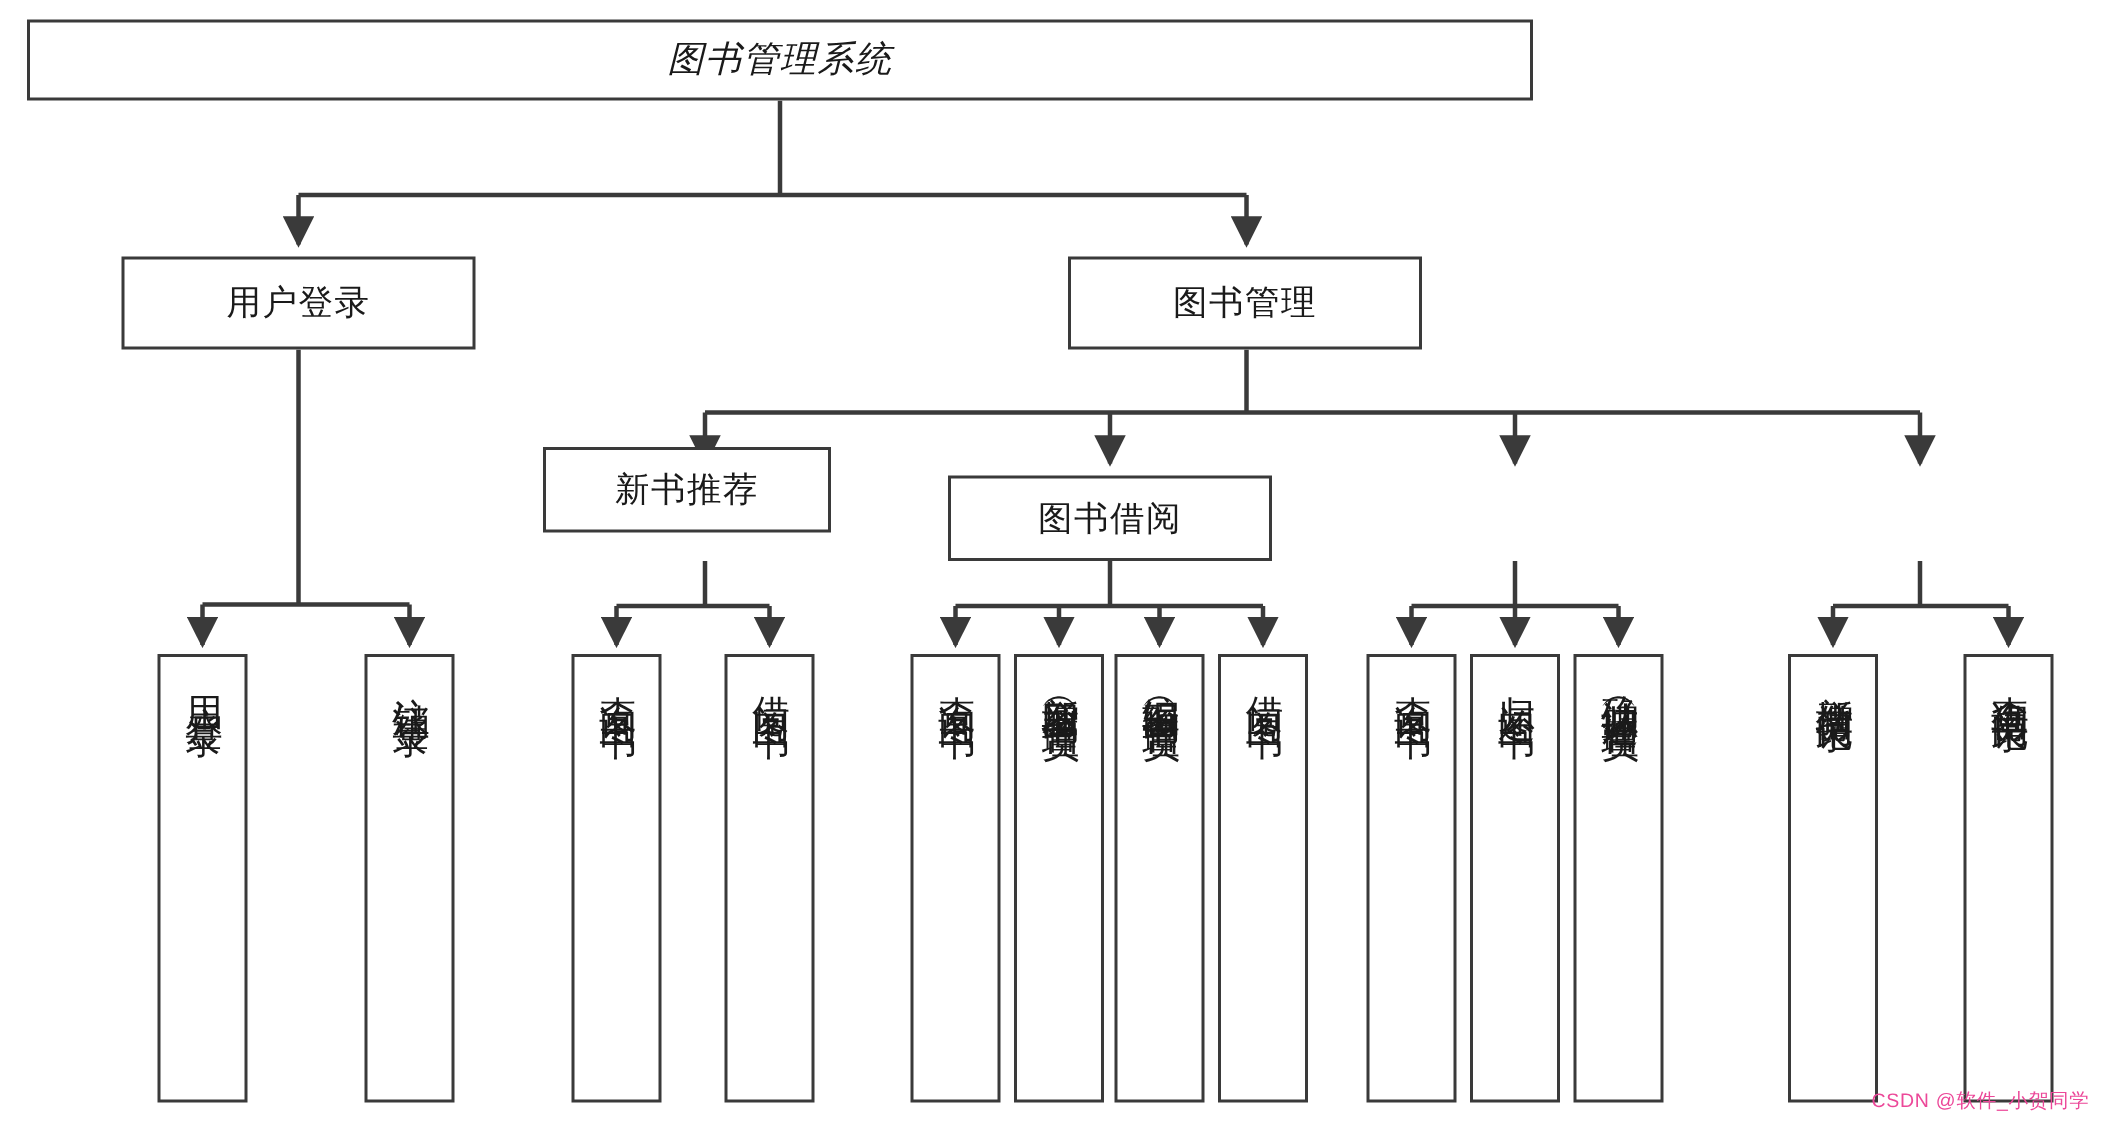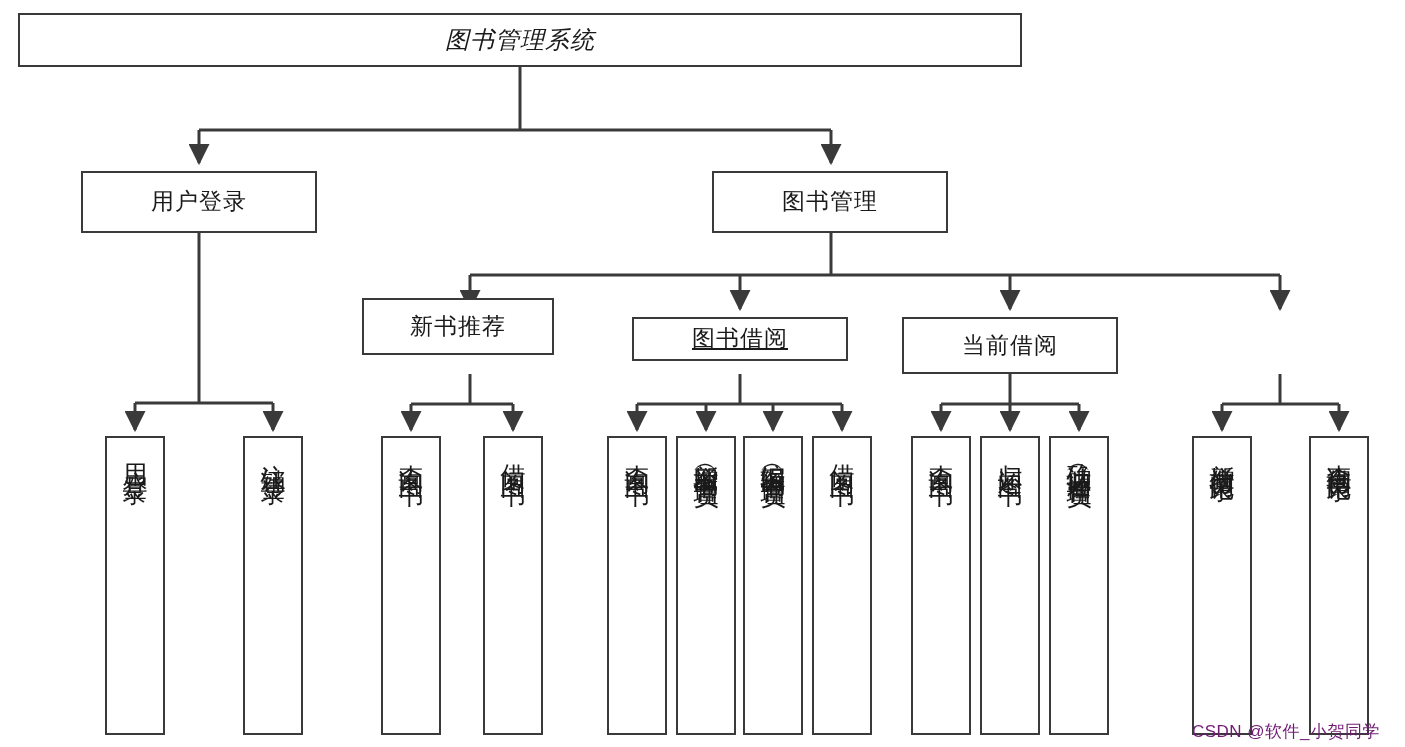--- a/index.html
+++ b/index.html
@@ -61,24 +61,24 @@
     font-size: 25px;
     line-height: 1;
     letter-spacing: 6px;
     white-space: nowrap;
   }
   .node.vert.tall .label {
     letter-spacing: 3px;
   }
   #watermark {
     position: absolute;
-    right: 25px;
+    right: 12px;
     bottom: 4px;
-    font-size: 17px;
-    color: #701a75;
+    font-size: 13px;
+    color: #ec4899;
     white-space: nowrap;
     letter-spacing: 0.5px;
   }
 </style>
 </head>
 <body>
 
 <div id="diagram-root">
 
   <svg id="edge-layer" viewBox="0 0 1405 747" xmlns="http://www.w3.org/2000/svg">
@@ -138,25 +138,22 @@
   <div class="node horiz" style="left:81px; top:171px; width:236px; height:62px;">
     <span class="label">用户登录</span>
   </div>
   <div class="node horiz" style="left:712px; top:171px; width:236px; height:62px;">
     <span class="label">图书管理</span>
   </div>
 
   <div class="node horiz" style="left:362px; top:298px; width:192px; height:57px;align-items:center;">
     <span class="label">新书推荐</span>
   </div>
-  <div class="node horiz" style="left:632px; top:317px; width:216px; height:44px;text-decoration:underline;">
+  <div class="node horiz" style="left:632px; top:317px; width:216px; height:57px;">
     <span class="label">图书借阅</span>
-  </div>
-  <div class="node horiz" style="left:902px; top:317px; width:216px; height:57px;">
-    <span class="label">当前借阅</span>
   </div>
 
   <div class="node vert" style="left:105px; top:436px; width:60px; height:299px;">
     <span class="label">用户登录</span>
   </div>
   <div class="node vert" style="left:243px; top:436px; width:60px; height:299px;">
     <span class="label">注销登录</span>
   </div>
 
   <div class="node vert" style="left:381px; top:436px; width:60px; height:299px;">

